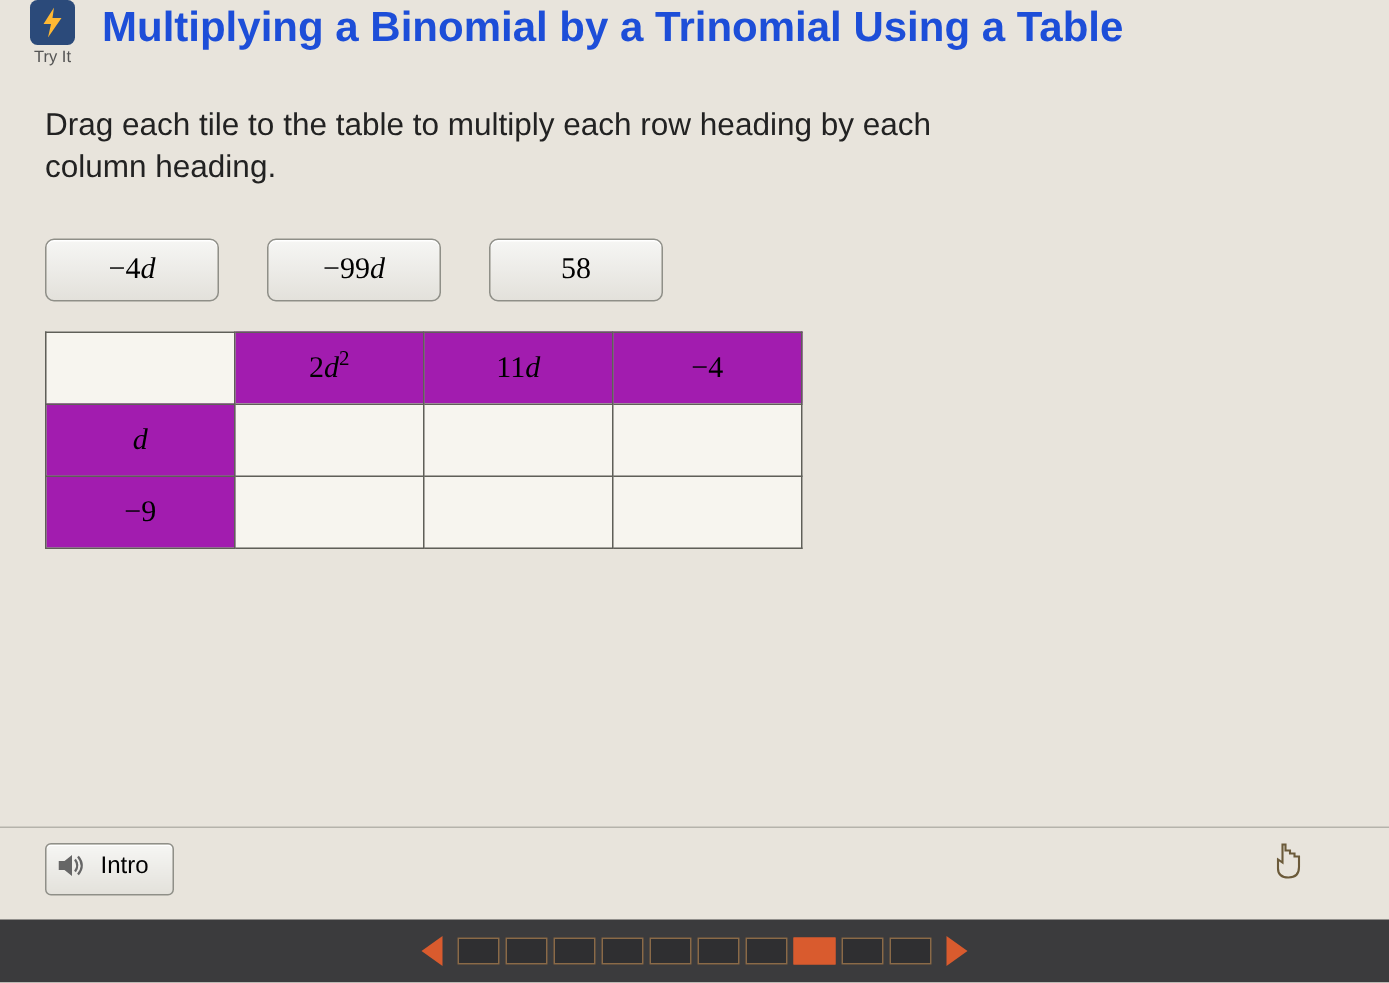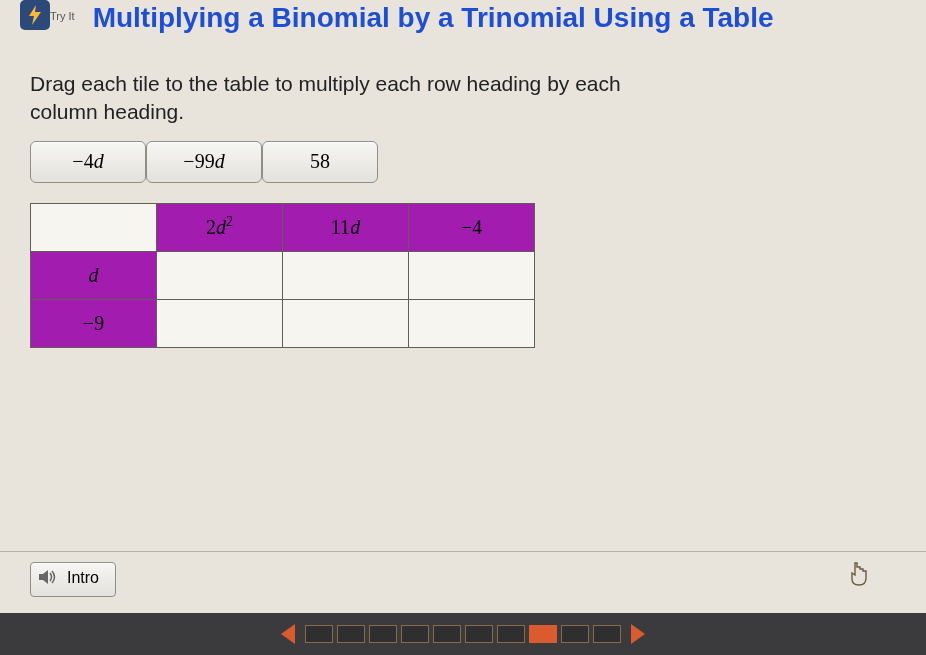--- a/index.html
+++ b/index.html
@@ -12,20 +12,21 @@
       overflow: hidden;
     }
     .header {
       display: flex;
       align-items: flex-start;
       padding: 0 0 0 20px;
       height: 50px;
     }
     .tryit-group {
       display: flex;
+      flex-direction: column;
       align-items: center;
       margin-right: 18px;
     }
     .tryit-icon {
       width: 30px;
       height: 30px;
       background: #2b4a7a;
       border-radius: 5px;
       display: flex;
       align-items: center;
@@ -44,26 +45,26 @@
       font-weight: bold;
       padding-top: 2px;
     }
     .content {
       padding: 20px 0 0 30px;
     }
     .instructions {
       font-size: 21px;
       color: #222;
       line-height: 1.35;
-      margin-bottom: 14px;
+      margin-bottom: 32px;
       max-width: 600px;
     }
     .tiles-row {
       display: flex;
-      gap: 0;
+      gap: 32px;
       margin-bottom: 10px;
     }
     .tile {
       width: 116px;
       height: 42px;
       background: linear-gradient(#f6f6f4, #e3e1db);
       border: 1px solid #8f8f88;
       border-radius: 6px;
       display: flex;
       align-items: center;

